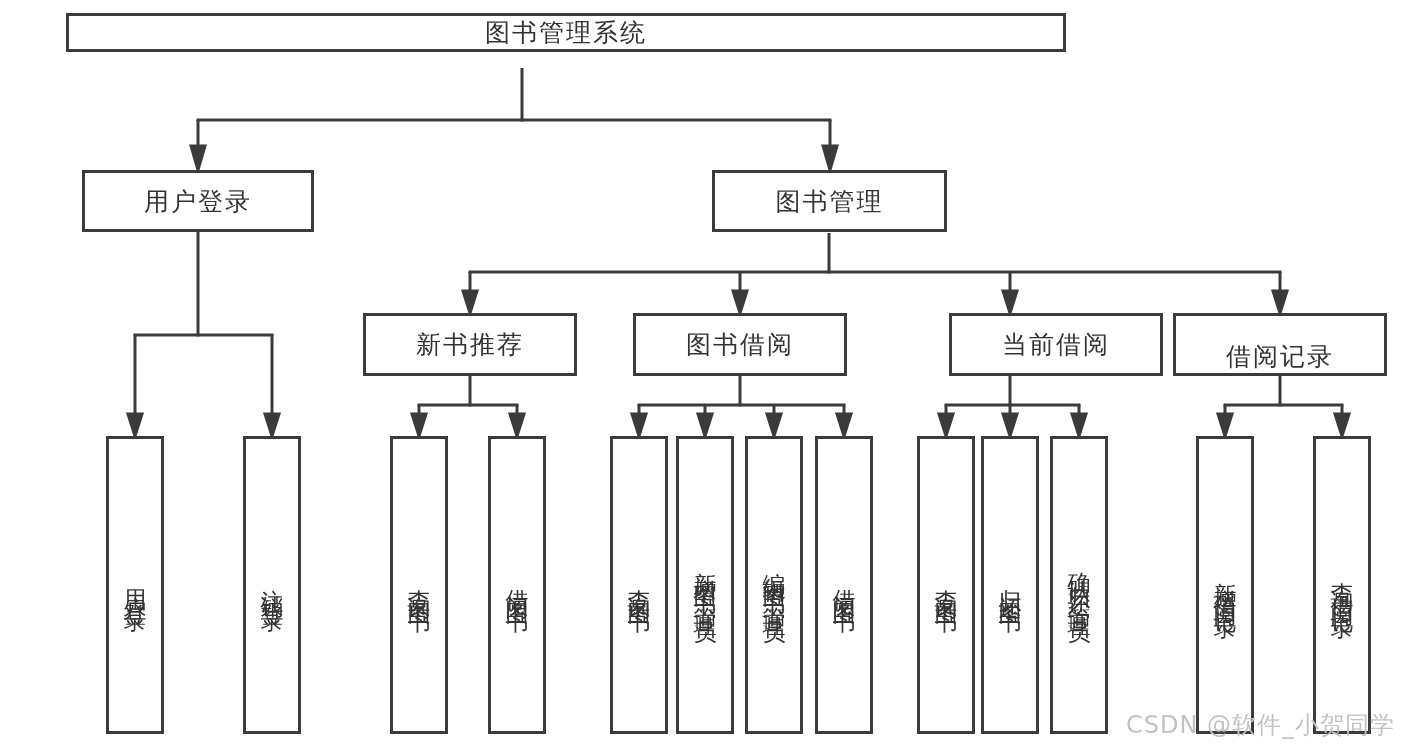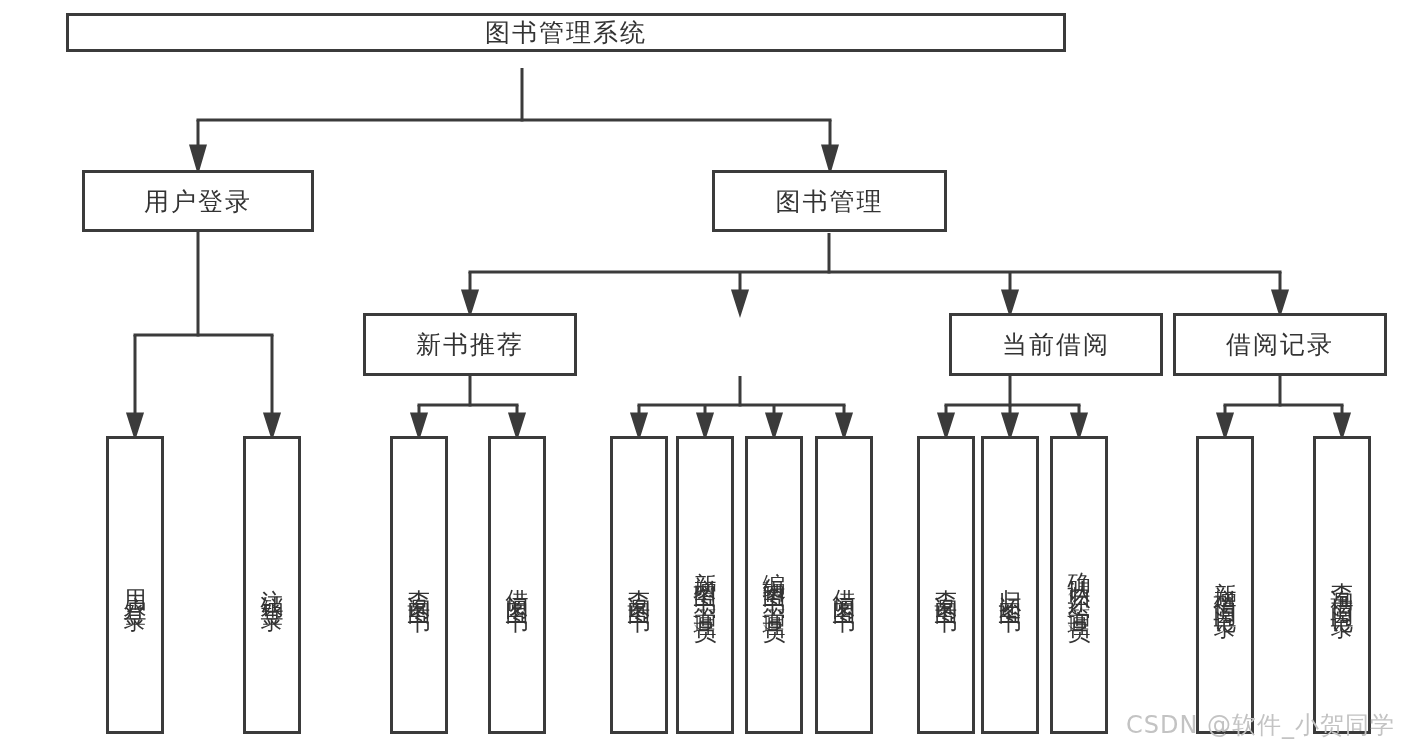--- a/index.html
+++ b/index.html
@@ -43,21 +43,21 @@
     letter-spacing: 2px;
     white-space: nowrap;
   }
   .node-root  { left: 22px;  top: 13px;  width: 1000px; height: 39px; margin-left: 44px; }
   .node-l2a   { left: 82px;  top: 170px; width: 232px;  height: 62px; }
   .node-l2b   { left: 712px; top: 170px; width: 235px;  height: 62px; }
   .node-l3    { top: 313px; width: 214px; height: 63px; }
   .node-l3-0  { left: 363px; text-align: right;  }
   .node-l3-1  { left: 633px;  }
   .node-l3-2  { left: 949px; align-items: center;  }
-  .node-l3-3  { left: 1173px; }
+  .node-l3-3  { left: 1173px; align-items: flex-end; }
   .leaf {
     top: 436px;
     width: 58px;
     height: 298px;
   }
   .leaf span {
     writing-mode: vertical-rl;
     text-orientation: mixed;
     font-size: 23px;
     letter-spacing: 7px;
@@ -169,20 +169,23 @@
   <div class="node node-l2a node-h">
     <span>用户登录</span>
   </div>
   <div class="node node-l2b node-h">
     <span>图书管理</span>
   </div>
 
   <div class="node node-l3 node-l3-0 node-h">
     <span>新书推荐</span>
   </div>
+  <div class="node node-l3 node-l3-1 node-h">
+    <span>图书借阅</span>
+  </div>
   <div class="node node-l3 node-l3-2 node-h">
     <span>当前借阅</span>
   </div>
   <div class="node node-l3 node-l3-3 node-h">
     <span>借阅记录</span>
   </div>
 
   <div class="node leaf leaf-a0">
     <span>用户登录</span>
   </div>

